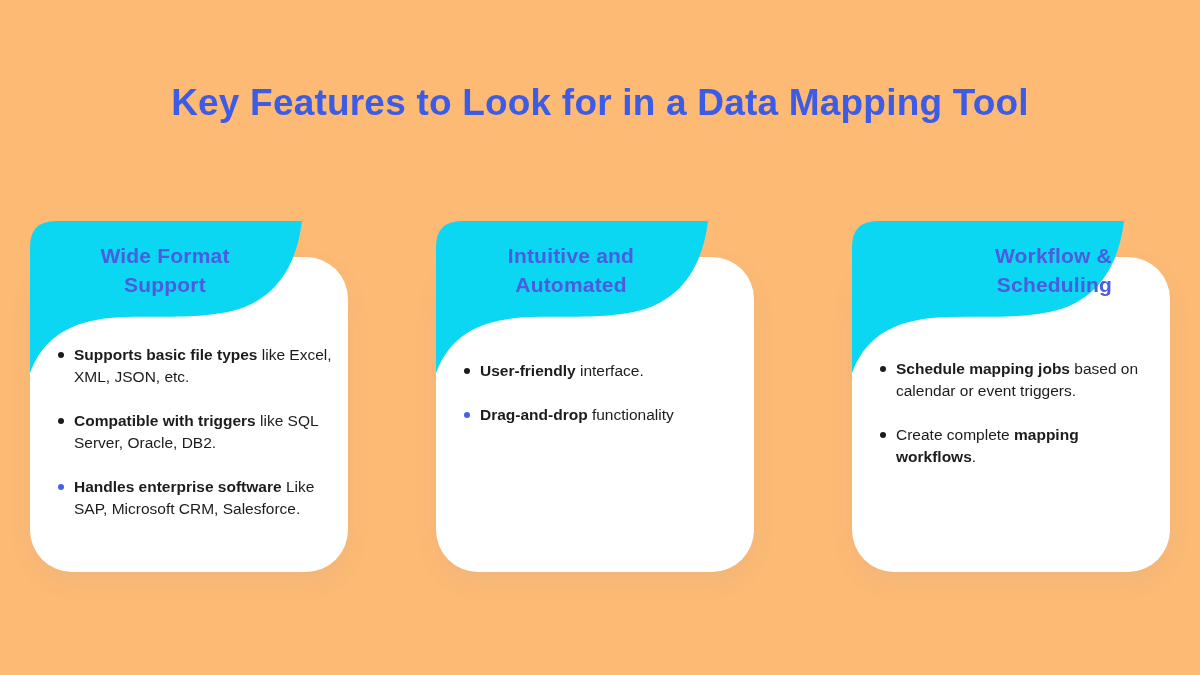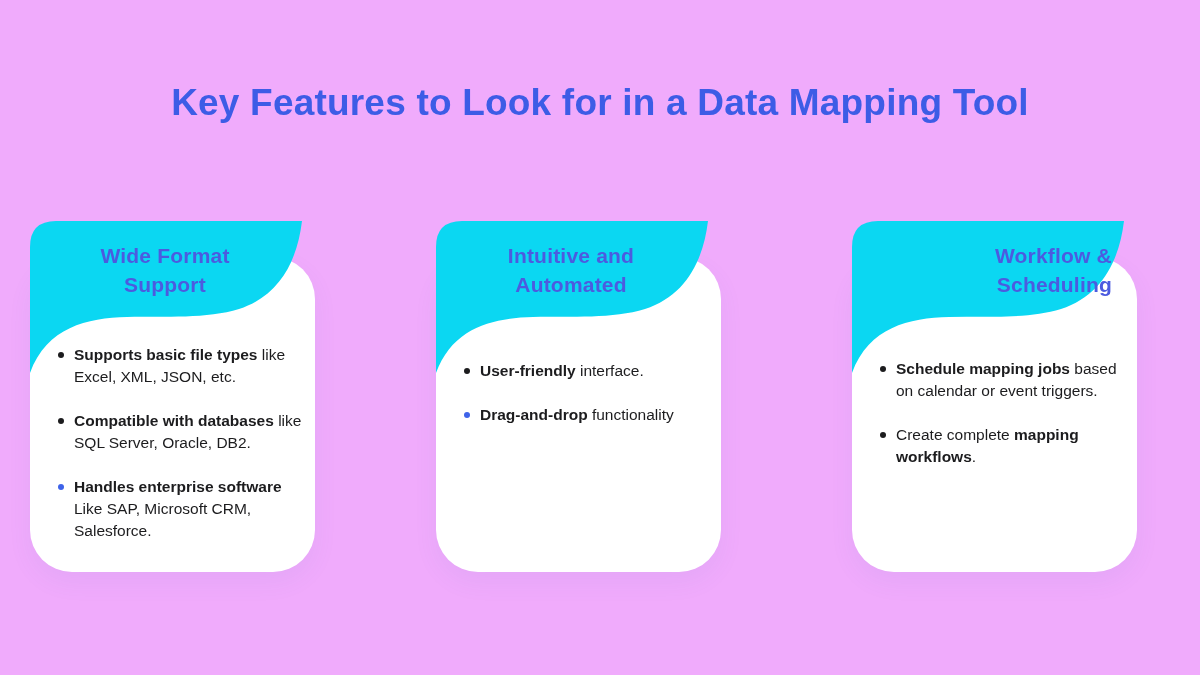--- a/index.html
+++ b/index.html
@@ -7,21 +7,21 @@
     width:1200px;height:675px;overflow:hidden;
     font-family:"Liberation Sans",sans-serif;
     -webkit-font-smoothing:antialiased;
   }
   .page{position:relative;width:1200px;height:675px;}
   .page-title{
     position:absolute;top:82px;left:0;width:100%;
     margin:0;text-align:center;
     font-size:37px;font-weight:700;letter-spacing:.2px;
   }
-  .card{position:absolute;top:220px;width:285px;height:352px;}
+  .card{position:absolute;top:220px;width:318px;height:352px;}
   .card-body{
     position:absolute;left:0;right:0;top:37px;bottom:0;
     border-radius:42px;
     box-shadow:0 10px 24px rgba(90,110,190,.07);
   }
   .wave{position:absolute;top:0;left:0;width:318px;height:156px;display:block;}
   .card-title{
     position:absolute;top:21px;left:10px;width:250px;z-index:2;
     text-align:center;font-size:21px;font-weight:700;line-height:29px;
     letter-spacing:.2px;
@@ -33,41 +33,41 @@
   }
   .card-3 .bullets{top:138px;}
   .bullets li{position:relative;padding-left:22px;margin:0 0 22px 0;max-width:294px;}
   .card-3 .bullets li{max-width:262px;}
   .dot{position:absolute;left:6px;top:8px;width:6px;height:6px;border-radius:50%;}
   b{font-weight:700;}
 </style>
 </head>
 <body>
 
-<div class="page" style="background-color: #f0abfc;">
+<div class="page" style="background-color: #fdba74;">
 
   <h1 class="page-title" style="color: rgb(61, 92, 230);">Key Features to Look for in a Data Mapping Tool</h1>
 
   <div class="card card-1" style="left:30px">
     <div class="card-body" style="background-color: rgb(255, 255, 255);"></div>
     <svg class="wave" viewBox="0 0 318 156" aria-hidden="true" style="color: rgb(11, 215, 242);">
       <path fill="currentColor" d="M0 153 L0 27 Q0 1 26 1 L272 1 C267 42 249 76 209 89 C177 99 136 96 97 97 C57 98 17 107 0 153 Z"></path>
     </svg>
     <div class="card-title" style="color: rgb(76, 91, 223);">
       <div>Wide Format</div>
       <div>Support</div>
     </div>
     <ul class="bullets" style="color: rgb(28, 28, 30);">
       <li>
         <span class="dot" style="background-color: rgb(28, 28, 30);"></span>
         <span><span></span><b>Supports basic file types</b><span> like Excel, XML, JSON, etc.</span></span>
       </li>
       <li>
         <span class="dot" style="background-color: rgb(28, 28, 30);"></span>
-        <span><span></span><b>Compatible with databases</b><span> like SQL Server, Oracle, DB2.</span></span>
+        <span><span></span><b>Compatible with triggers</b><span> like SQL Server, Oracle, DB2.</span></span>
       </li>
       <li>
         <span class="dot" style="background-color: rgb(62, 99, 233);"></span>
         <span><span></span><b>Handles enterprise software</b><span> Like SAP, Microsoft CRM, Salesforce.</span></span>
       </li>
     </ul>
   </div>
 
   <div class="card card-2" style="left:436px">
     <div class="card-body" style="background-color: rgb(255, 255, 255);"></div>

